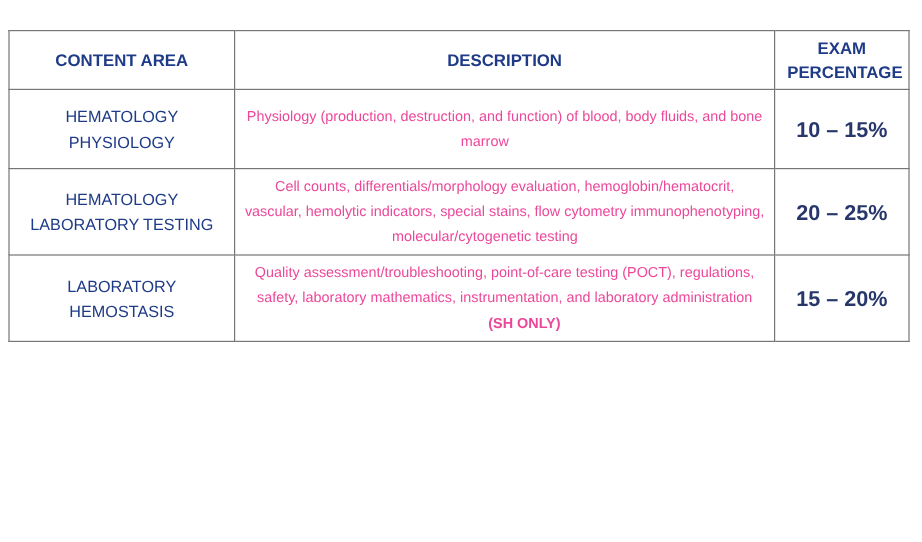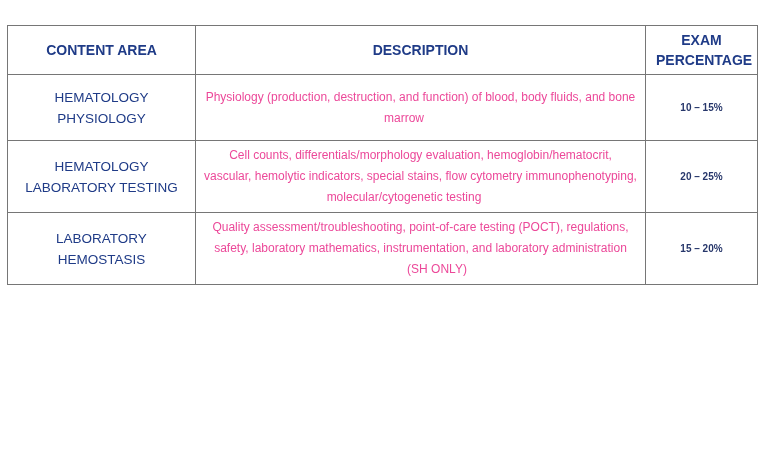--- a/index.html
+++ b/index.html
@@ -56,27 +56,27 @@
     line-height: 21px;
     padding: 4px 14px;
   }
   td.cell-desc {
     color: #ec4899;
     font-size: 12px;
     line-height: 21px;
     padding: 4px 8px;
   }
   td.cell-desc .desc-bold {
-    font-weight: normal;
+    font-weight: bold;
     margin-left: 33px;
   }
   td.cell-pct {
     color: #27376b;
     font-weight: bold;
-    font-size: 10px;
+    font-size: 18px;
     line-height: 20px;
   }
 </style>
 </head>
 <body>
 
 <div class="page">
   <table class="content-table">
     <colgroup>
       <col class="c-area">

